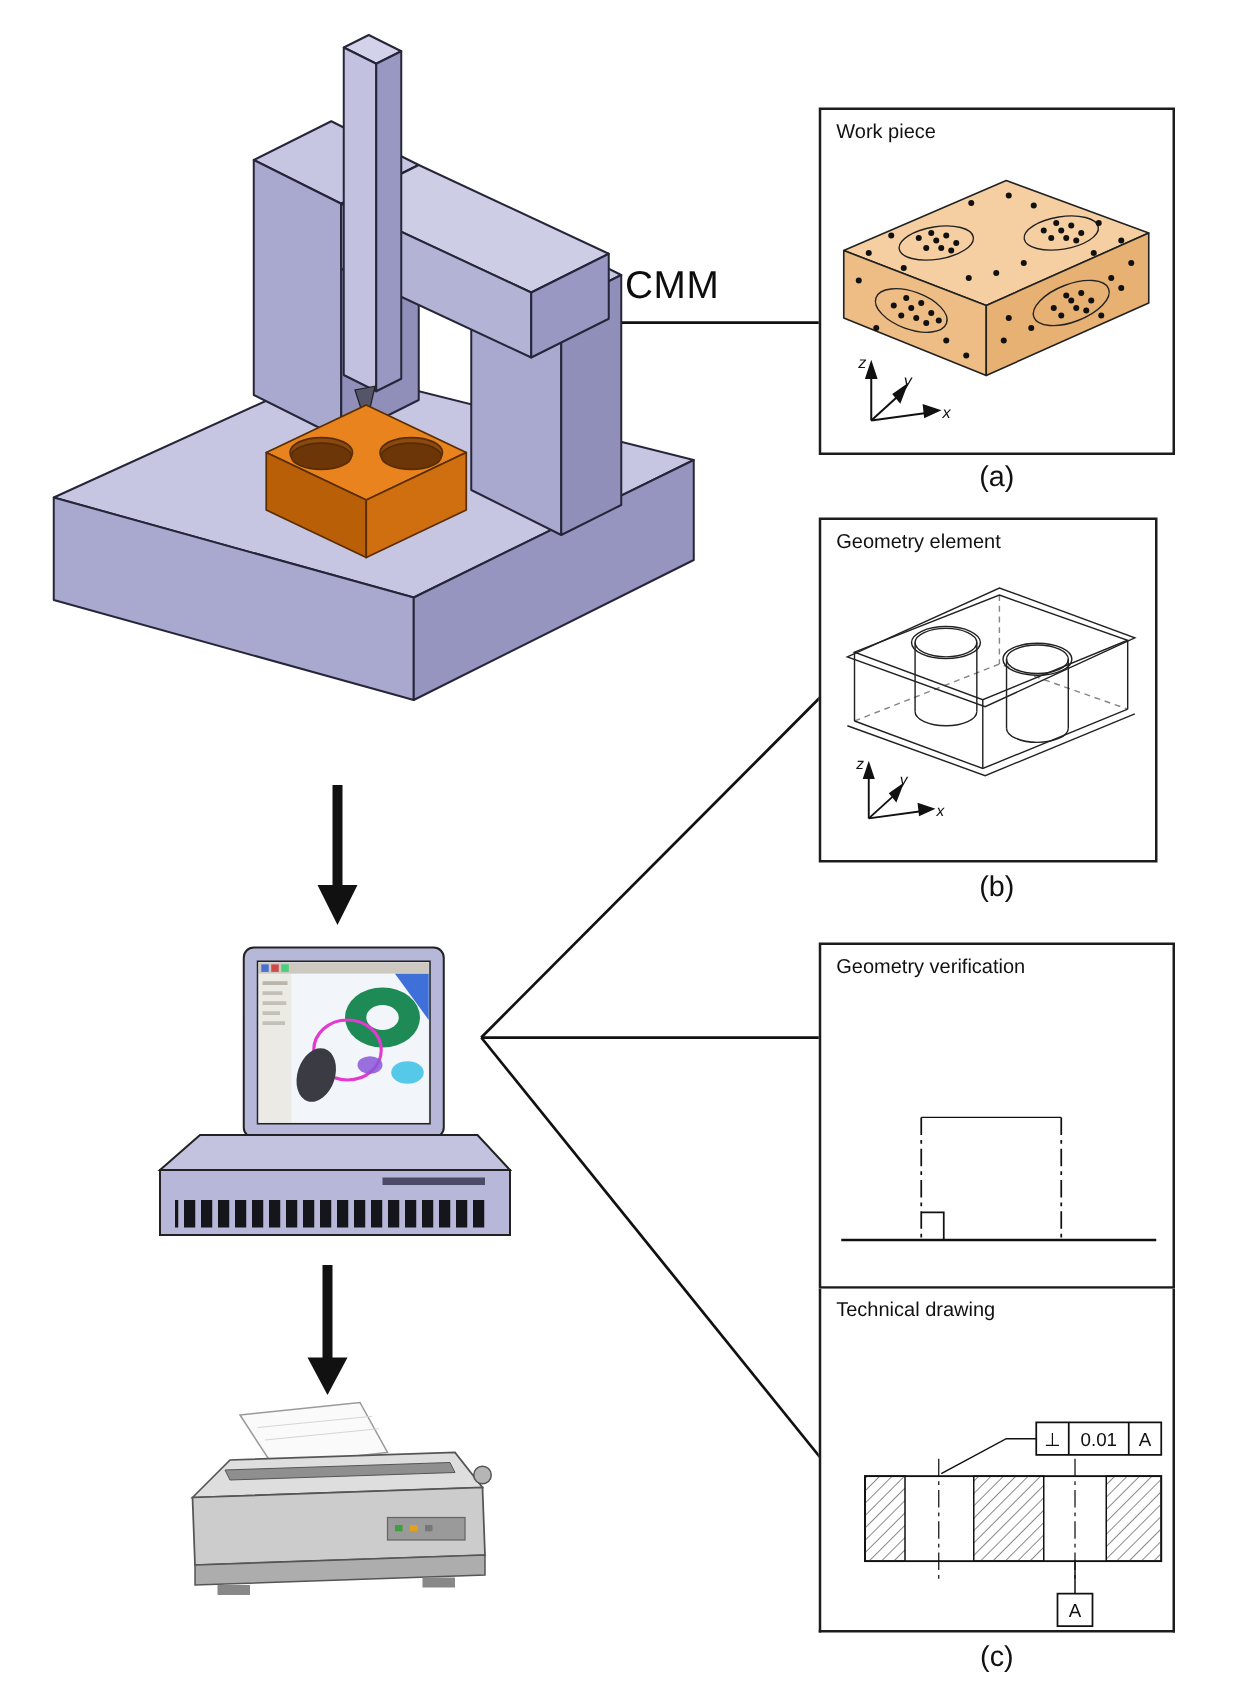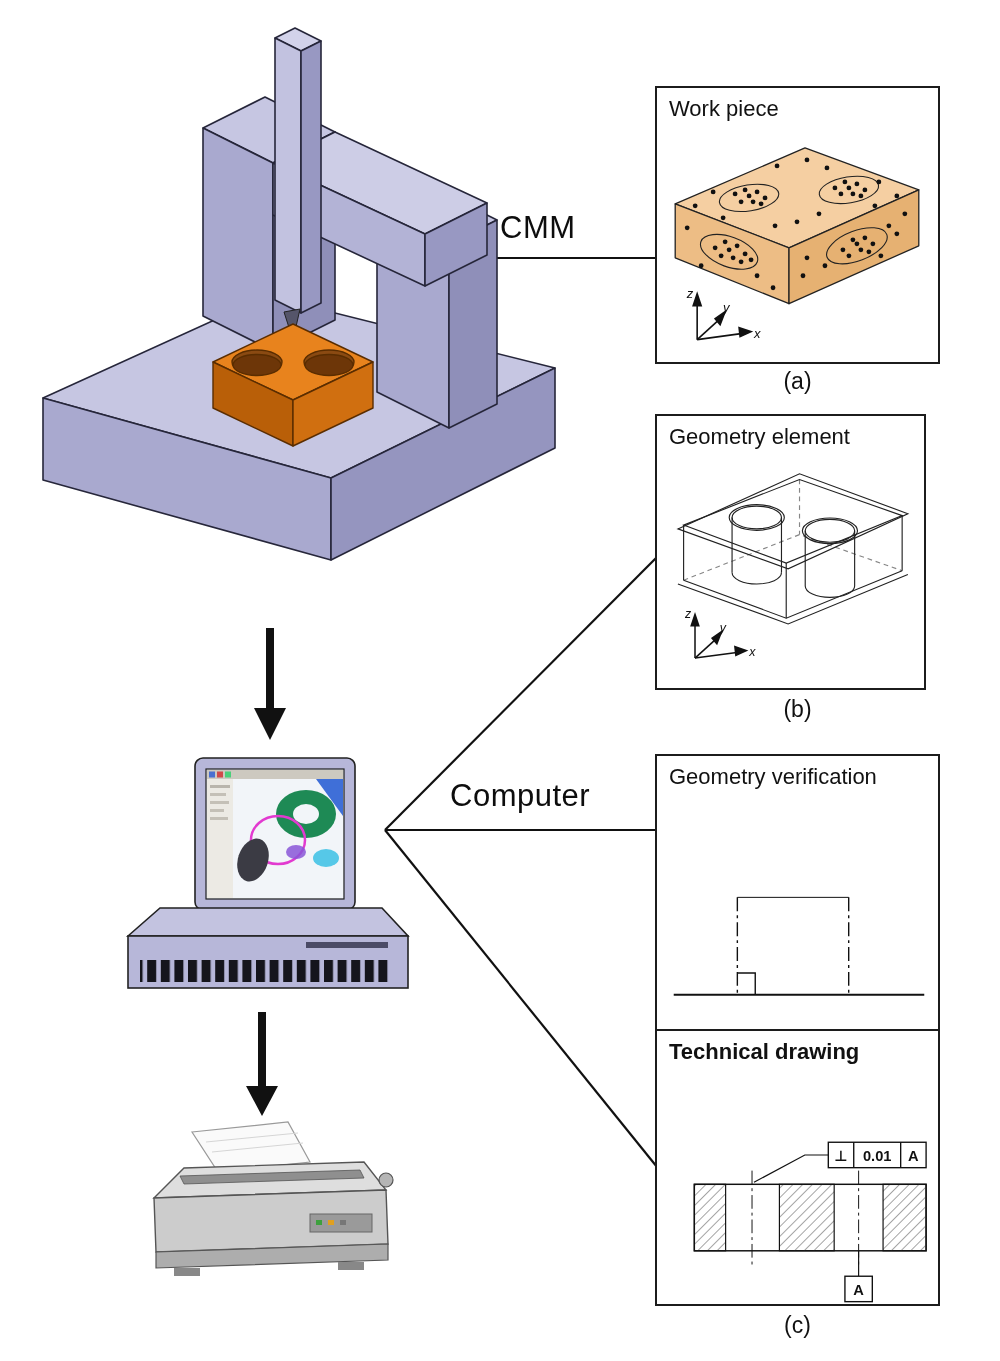--- a/index.html
+++ b/index.html
@@ -4,21 +4,21 @@
 <style>
   * { margin:0; padding:0; box-sizing:border-box; }
   html,body { background:#fff; }
   body { font-family:"Liberation Sans","DejaVu Sans",sans-serif; color:#111; }
   #canvas { position:relative; width:1000px; height:1361px; background:#fff; overflow:hidden; }
   #connectors { position:absolute; left:0; top:0; z-index:0; }
   .illus { position:absolute; z-index:1; }
   .panel { position:absolute; z-index:2; background:#fff; border:2px solid #1c1c1c;
            display:flex; flex-direction:column; }
   .panel.joined { border-top:none; }
-  .ptitle { font-size:22px; color:#111; padding:8px 0 0 12px; line-height:1.2; }
+  .ptitle { font-size:16px; color:#111; padding:8px 0 0 12px; line-height:1.2; }
   .pimg { flex:1; width:100%; }
   .caption { position:absolute; z-index:2; text-align:center; font-size:23px; color:#111; }
   .biglabel { position:absolute; z-index:2; text-align:left; font-size:31px; color:#0d0d0d; letter-spacing:0.5px; }
   svg text { font-family:"Liberation Sans","DejaVu Sans",sans-serif; fill:#111; }
   svg text.axlbl { font-style:italic; font-size:13px; }
 </style>
 </head>
 <body>
 
 <div id="canvas">
@@ -70,21 +70,20 @@
         <polygon points="268,400 348,362 348,408 268,446" fill="#d06f10"></polygon>
         <ellipse cx="232" cy="362" rx="25" ry="12" fill="#8a4a12"></ellipse>
         <ellipse cx="232" cy="365" rx="24" ry="10.5" fill="#6d3608"></ellipse>
         <ellipse cx="304" cy="362" rx="25" ry="12" fill="#8a4a12"></ellipse>
         <ellipse cx="304" cy="365" rx="24" ry="10.5" fill="#6d3608"></ellipse>
       </g>
     </svg>
   </div>
 
   <div class="biglabel" style="left:500px; top:210px; width:140px;">CMM</div>
-  <div class="biglabel" style="left:450px; top:778px; width:210px;">Computer</div>
 
   <section class="panel" style="left:655px; top:86px; width:285px; height:278px;">
     <div class="ptitle">Work piece</div>
     <svg class="pimg" viewBox="0 0 281 240" preserveAspectRatio="xMidYMid meet">
       <g stroke="#222" stroke-width="1.3" stroke-linejoin="round">
         <polygon points="18,82 148,26 262,68 132,126" fill="#f5cfa2"></polygon>
         <polygon points="18,82 132,126 132,182 18,136" fill="#edbd85"></polygon>
         <polygon points="132,126 262,68 262,124 132,182" fill="#e6b172"></polygon>
       </g>
       <g fill="none" stroke="#222" stroke-width="1.1">
@@ -211,21 +210,21 @@
       <g stroke="#111" fill="none">
         <line x1="16" y1="206" x2="268" y2="206" stroke-width="2"></line>
         <line x1="80" y1="108" x2="80" y2="206" stroke-width="1.4" stroke-dasharray="14 4 3 4"></line>
         <line x1="192" y1="108" x2="192" y2="206" stroke-width="1.4" stroke-dasharray="14 4 3 4"></line>
         <line x1="80" y1="108" x2="192" y2="108" stroke-width="1"></line>
         <polyline points="80,184 98,184 98,206" stroke-width="1.4"></polyline>
       </g>
     </svg>
   </section>
 
-  <section class="panel joined" style="left:655px; top:1031px; width:285px; height:275px;font-weight:bold;">
+  <section class="panel joined" style="left:655px; top:1031px; width:285px; height:275px;">
     <div class="ptitle">Technical drawing</div>
     <svg class="pimg" viewBox="0 0 281 244" preserveAspectRatio="xMidYMid meet">
       <defs>
         <pattern id="hatch" width="7" height="7" patternUnits="userSpaceOnUse" patternTransform="rotate(45)">
           <line x1="0" y1="0" x2="0" y2="7" stroke="#555" stroke-width="1.1"></line>
         </pattern>
       </defs>
       <g>
         <rect x="35" y="122" width="237" height="68" fill="#fff" stroke="#111" stroke-width="1.5"></rect>
         <rect x="35" y="122" width="32" height="68" fill="url(#hatch)" stroke="#111" stroke-width="1.2"></rect>

